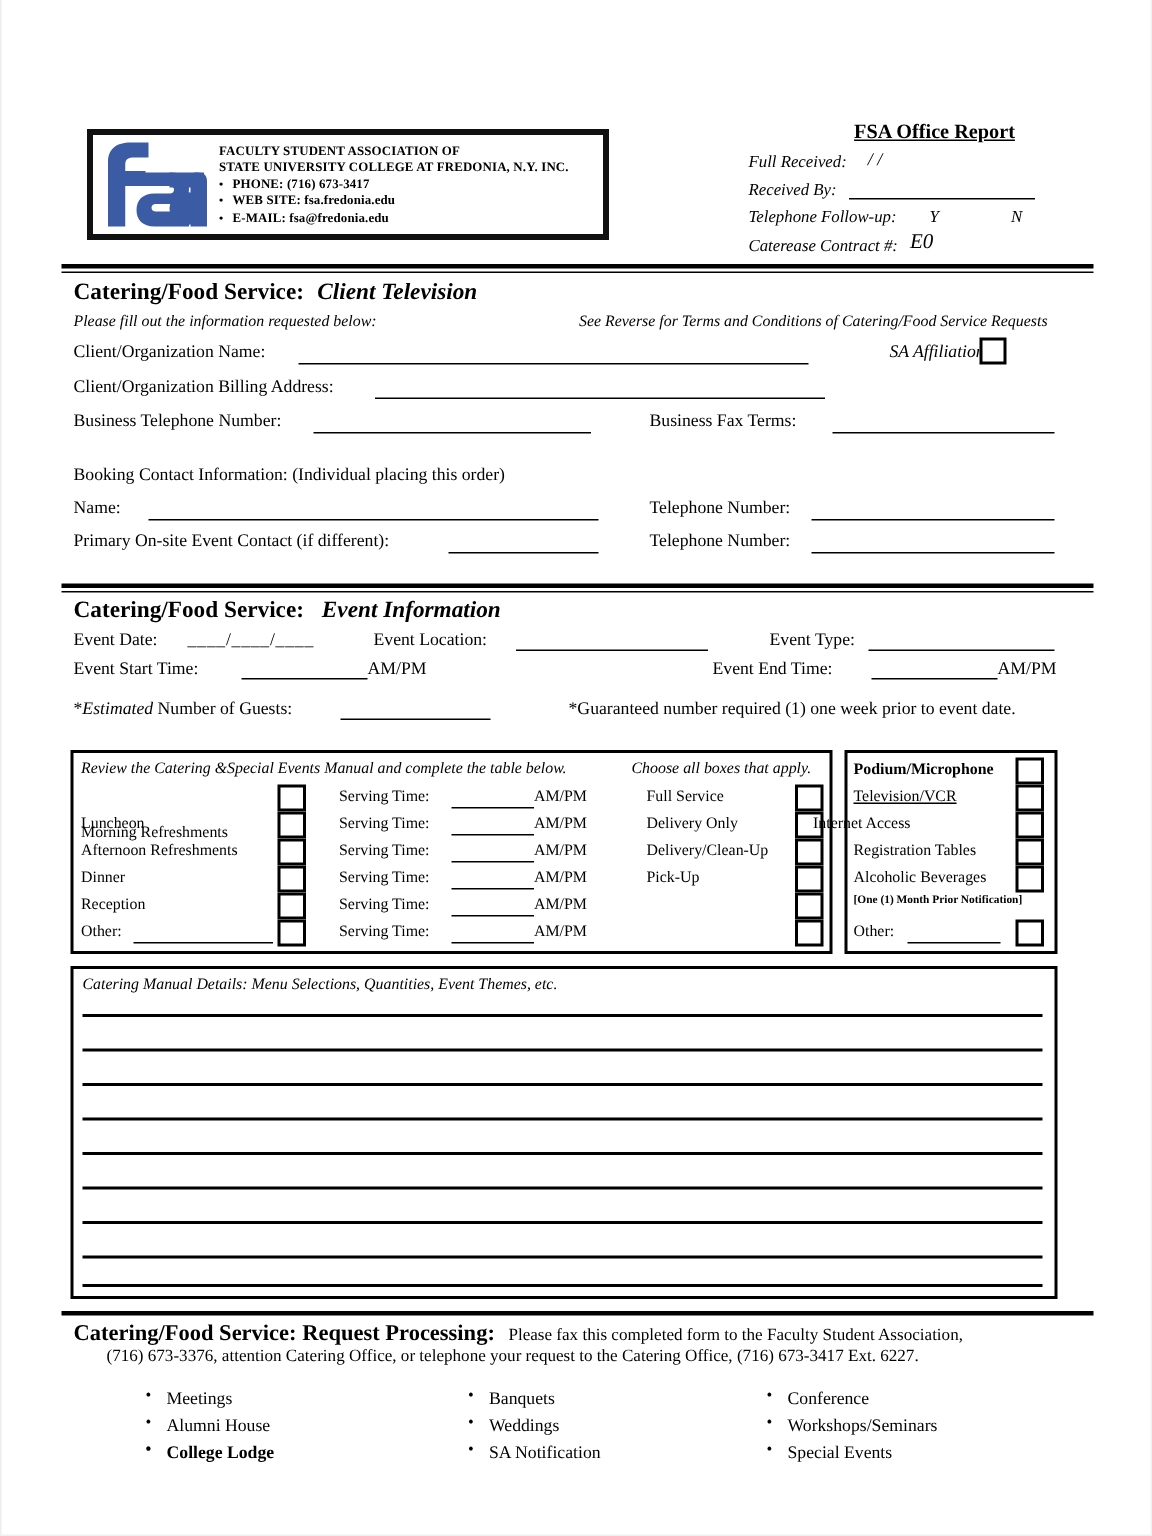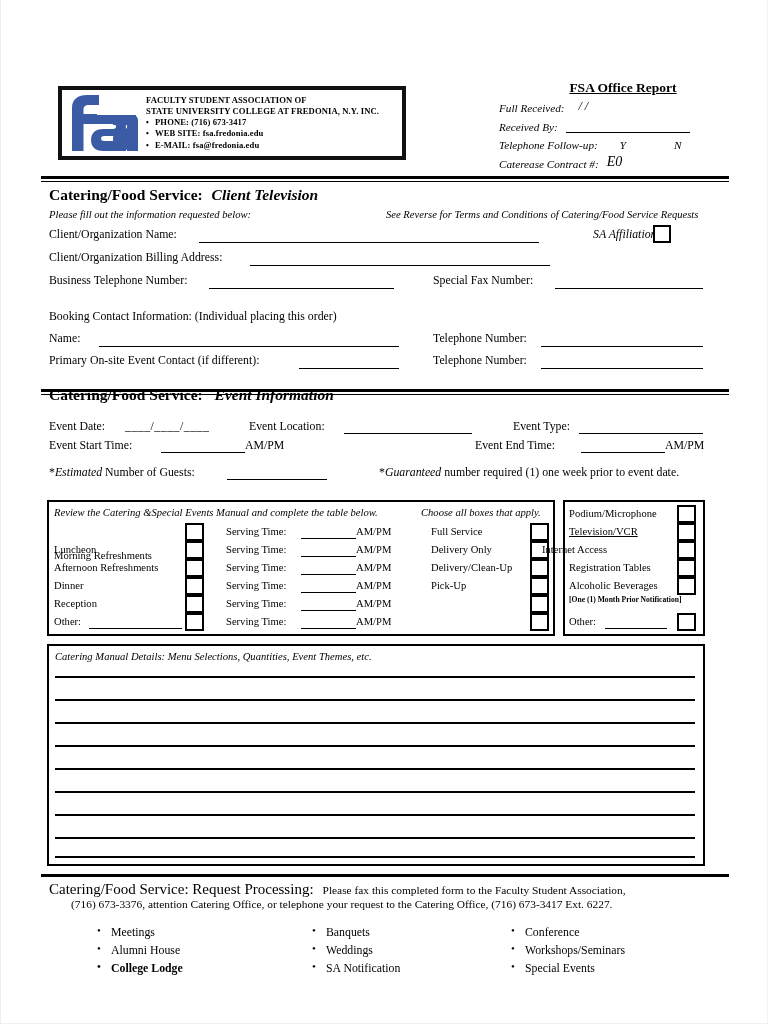--- a/index.html
+++ b/index.html
@@ -231,41 +231,41 @@
   <div class="tx" style="left:48px; top:229px;">Client/Organization Name:</div>
   <div class="ln" style="left:198px; top:242px; width:340px;"></div>
   <div class="tx it" style="left:592px; top:229px;">SA Affiliation</div>
   <div class="cbox" style="left:652px; top:225px; width:18px; height:18px;"></div>
 
   <div class="tx" style="left:48px; top:252px;">Client/Organization Billing Address:</div>
   <div class="ln" style="left:249px; top:265px; width:300px;"></div>
 
   <div class="tx" style="left:48px; top:275px;">Business Telephone Number:</div>
   <div class="ln" style="left:208px; top:288px; width:185px;"></div>
-  <div class="tx" style="left:432px; top:275px;">Special Fax Number:</div>
+  <div class="tx" style="left:432px; top:275px;">Business Fax Terms:</div>
   <div class="ln" style="left:554px; top:288px; width:148px;"></div>
 
   <div class="tx" style="left:48px; top:311px;text-align:right;">
     <span class="u">Booking Contact Information</span><span>: (Individual placing this order)</span>
   </div>
 
   <div class="tx" style="left:48px; top:333px;">Name:</div>
   <div class="ln" style="left:98px; top:346px; width:300px;"></div>
   <div class="tx" style="left:432px; top:333px;">Telephone Number:</div>
   <div class="ln" style="left:540px; top:346px; width:162px;"></div>
 
   <div class="tx" style="left:48px; top:355px;">Primary On-site Event Contact (if different):</div>
   <div class="ln" style="left:298px; top:368px; width:100px;"></div>
   <div class="tx" style="left:432px; top:355px;">Telephone Number:</div>
   <div class="ln" style="left:540px; top:368px; width:162px;"></div>
 
   <div class="rule-thick" style="left:40px; top:389px; width:688px;"></div>
   <div class="rule-thin" style="left:40px; top:394px; width:688px;"></div>
 
-  <div class="sec-title" style="left:48px; top:386px;">
+  <div class="sec-title" style="left:48px; top:398px;">
     <span>Catering/Food Service:</span>
     <span class="ital" style="margin-left:8px;">Event Information</span>
   </div>
 
   <div class="tx" style="left:48px; top:421px;">Event Date:</div>
   <div class="tx" style="left:124px; top:421px; letter-spacing:0.5px;">____/____/____</div>
   <div class="tx" style="left:248px; top:421px;">Event Location:</div>
   <div class="ln" style="left:343px; top:433px; width:128px;"></div>
   <div class="tx" style="left:512px; top:421px;">Event Type:</div>
   <div class="ln" style="left:578px; top:433px; width:124px;"></div>
@@ -275,21 +275,21 @@
   <div class="tx" style="left:244px; top:440px;">AM/PM</div>
   <div class="tx" style="left:474px; top:440px;">Event End Time:</div>
   <div class="ln" style="left:580px; top:452px; width:84px;"></div>
   <div class="tx" style="left:664px; top:440px;">AM/PM</div>
 
   <div class="tx" style="left:48px; top:467px;">
     <span>*</span><span style="font-style:italic;">Estimated</span><span> Number of Guests:</span>
   </div>
   <div class="ln" style="left:226px; top:479px; width:100px;"></div>
   <div class="tx" style="left:378px; top:467px;">
-    <span>*</span><span style="font-style:italic;">Guaranteed</span><span> number required (1) one week prior to event date.</span>
+    <span>*</span><span style="">Guaranteed</span><span> number required (1) one week prior to event date.</span>
   </div>
 
   <div class="boxframe" style="left:46px; top:500px; width:508px; height:136px;"></div>
   <div class="tx it sm" style="left:53px; top:508px;">Review the Catering &amp;Special Events Manual and complete the table below.</div>
   <div class="tx it sm" style="left:420px; top:508px;">Choose all boxes that apply.</div>
 
   <div class="tx sm" style="left:53px; top:527px;margin-top:24px;">Morning Refreshments</div>
   <div class="tx sm" style="left:53px; top:545px;">Luncheon</div>
   <div class="tx sm" style="left:53px; top:563px;">Afternoon Refreshments</div>
   <div class="tx sm" style="left:53px; top:581px;">Dinner</div>
@@ -334,21 +334,21 @@
   <div class="tx sm" style="left:430px; top:581px;">Pick-Up</div>
 
   <div class="cbox" style="left:529px; top:523px; width:19px; height:18px;"></div>
   <div class="cbox" style="left:529px; top:541px; width:19px; height:18px;"></div>
   <div class="cbox" style="left:529px; top:559px; width:19px; height:18px;"></div>
   <div class="cbox" style="left:529px; top:577px; width:19px; height:18px;"></div>
   <div class="cbox" style="left:529px; top:595px; width:19px; height:18px;"></div>
   <div class="cbox" style="left:529px; top:613px; width:19px; height:18px;"></div>
 
   <div class="boxframe" style="left:562px; top:500px; width:142px; height:136px;"></div>
-  <div class="tx sm" style="left:568px; top:509px;">Podium/Microphone</div>
+  <div class="tx sm" style="left:568px; top:509px;font-weight:bold;">Podium/Microphone</div>
   <div class="tx sm" style="left:568px; top:527px;text-decoration:underline;">Television/VCR</div>
   <div class="tx sm" style="left:541px; top:545px;">Internet Access</div>
   <div class="tx sm" style="left:568px; top:563px;">Registration Tables</div>
   <div class="tx sm" style="left:568px; top:581px;">Alcoholic Beverages</div>
   <div class="tx" style="left:568px; top:596px; font-size:7.6px; font-weight:bold;">[One (1) Month Prior Notification]</div>
   <div class="tx sm" style="left:568px; top:617px;">Other:</div>
   <div class="ln" style="left:604px; top:628px; width:62px;"></div>
 
   <div class="cbox" style="left:676px; top:505px; width:19px; height:18px;"></div>
   <div class="cbox" style="left:676px; top:523px; width:19px; height:18px;"></div>
@@ -366,21 +366,21 @@
   <div class="ln" style="left:54px; top:745px; width:640px; border-bottom-width:2px;"></div>
   <div class="ln" style="left:54px; top:768px; width:640px; border-bottom-width:2px;"></div>
   <div class="ln" style="left:54px; top:791px; width:640px; border-bottom-width:2px;"></div>
   <div class="ln" style="left:54px; top:814px; width:640px; border-bottom-width:2px;"></div>
   <div class="ln" style="left:54px; top:837px; width:640px; border-bottom-width:2px;"></div>
   <div class="ln" style="left:54px; top:856px; width:640px; border-bottom-width:2px;"></div>
 
   <div class="rule-thick" style="left:40px; top:874px; width:688px;"></div>
 
   <div style="position:absolute; left:48px; top:880px; width:672px;">
-    <span style="font-size:15px; font-weight:normal;">Catering/Food Service: Request Processing:</span>
+    <span style="font-size:15px; font-weight:bold;">Catering/Food Service: Request Processing:</span>
     <span style="font-size:11.4px; margin-left:5px;">Please fax this completed form to the Faculty Student Association,</span>
   </div>
   <div class="tx" style="left:70px; top:899px; font-size:11.4px;">(716) 673-3376, attention Catering Office, or telephone your request to the Catering Office, (716) 673-3417 Ext. 6227.</div>
 
   <div class="bul" style="left:110px; top:925px;">Meetings</div>
   <div class="bul" style="left:110px; top:943px;">Alumni House</div>
   <div class="bul" style="left:110px; top:961px;font-weight:bold;">College Lodge</div>
 
   <div class="bul" style="left:325px; top:925px;">Banquets</div>
   <div class="bul" style="left:325px; top:943px;">Weddings</div>

